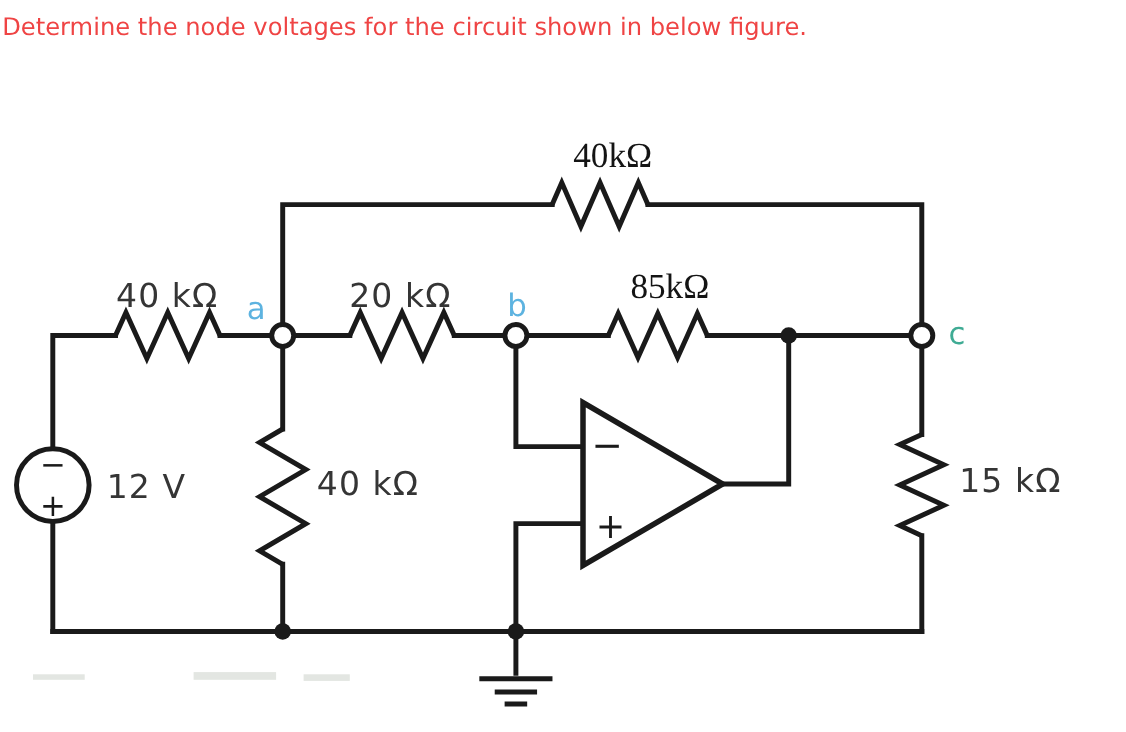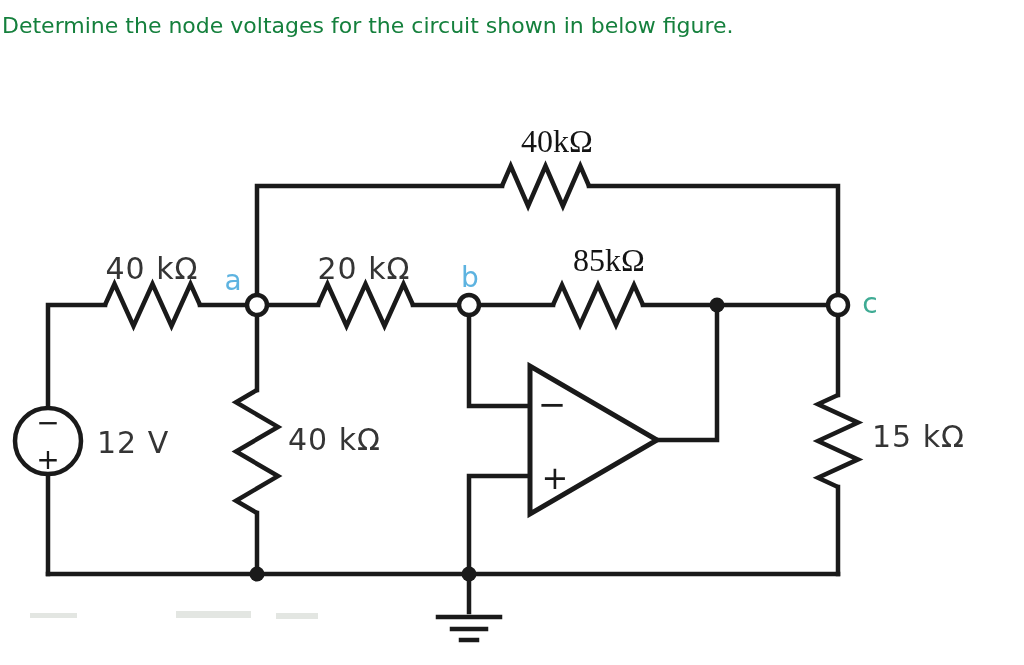--- a/index.html
+++ b/index.html
@@ -1,18 +1,18 @@
 <!DOCTYPE html>
 <html><head>
 <meta charset="utf-8">
 <style>
   html,body{margin:0;padding:0;background:#ffffff;}
   .page{position:relative;width:1024px;height:665px;background:#ffffff;overflow:hidden;
         font-family:"DejaVu Sans","Liberation Sans",sans-serif;}
-  .title{position:absolute;left:2px;top:13px;font-size:22px;color:#15803d;
+  .title{position:absolute;left:2px;top:13px;font-size:22px;color:#ef4444;
          font-family:"DejaVu Sans","Liberation Sans",sans-serif;white-space:nowrap;}
   svg{position:absolute;left:0;top:0;}
   .wire{fill:none;stroke:#1a1a1a;stroke-width:4.5;stroke-linecap:square;stroke-linejoin:miter;}
   .zig{fill:none;stroke:#1a1a1a;stroke-width:4.5;stroke-linejoin:miter;}
   .node-circle{fill:#ffffff;stroke:#1a1a1a;stroke-width:4.5;}
   .junction{fill:#1a1a1a;stroke:none;}
   .opamp{fill:#ffffff;stroke:#1a1a1a;stroke-width:5;stroke-linejoin:miter;}
   .source{fill:#ffffff;stroke:#1a1a1a;stroke-width:4.5;}
   .comp-label{font-family:"DejaVu Sans","Liberation Sans",sans-serif;font-size:30px;
               fill:#353535;letter-spacing:1px;}

